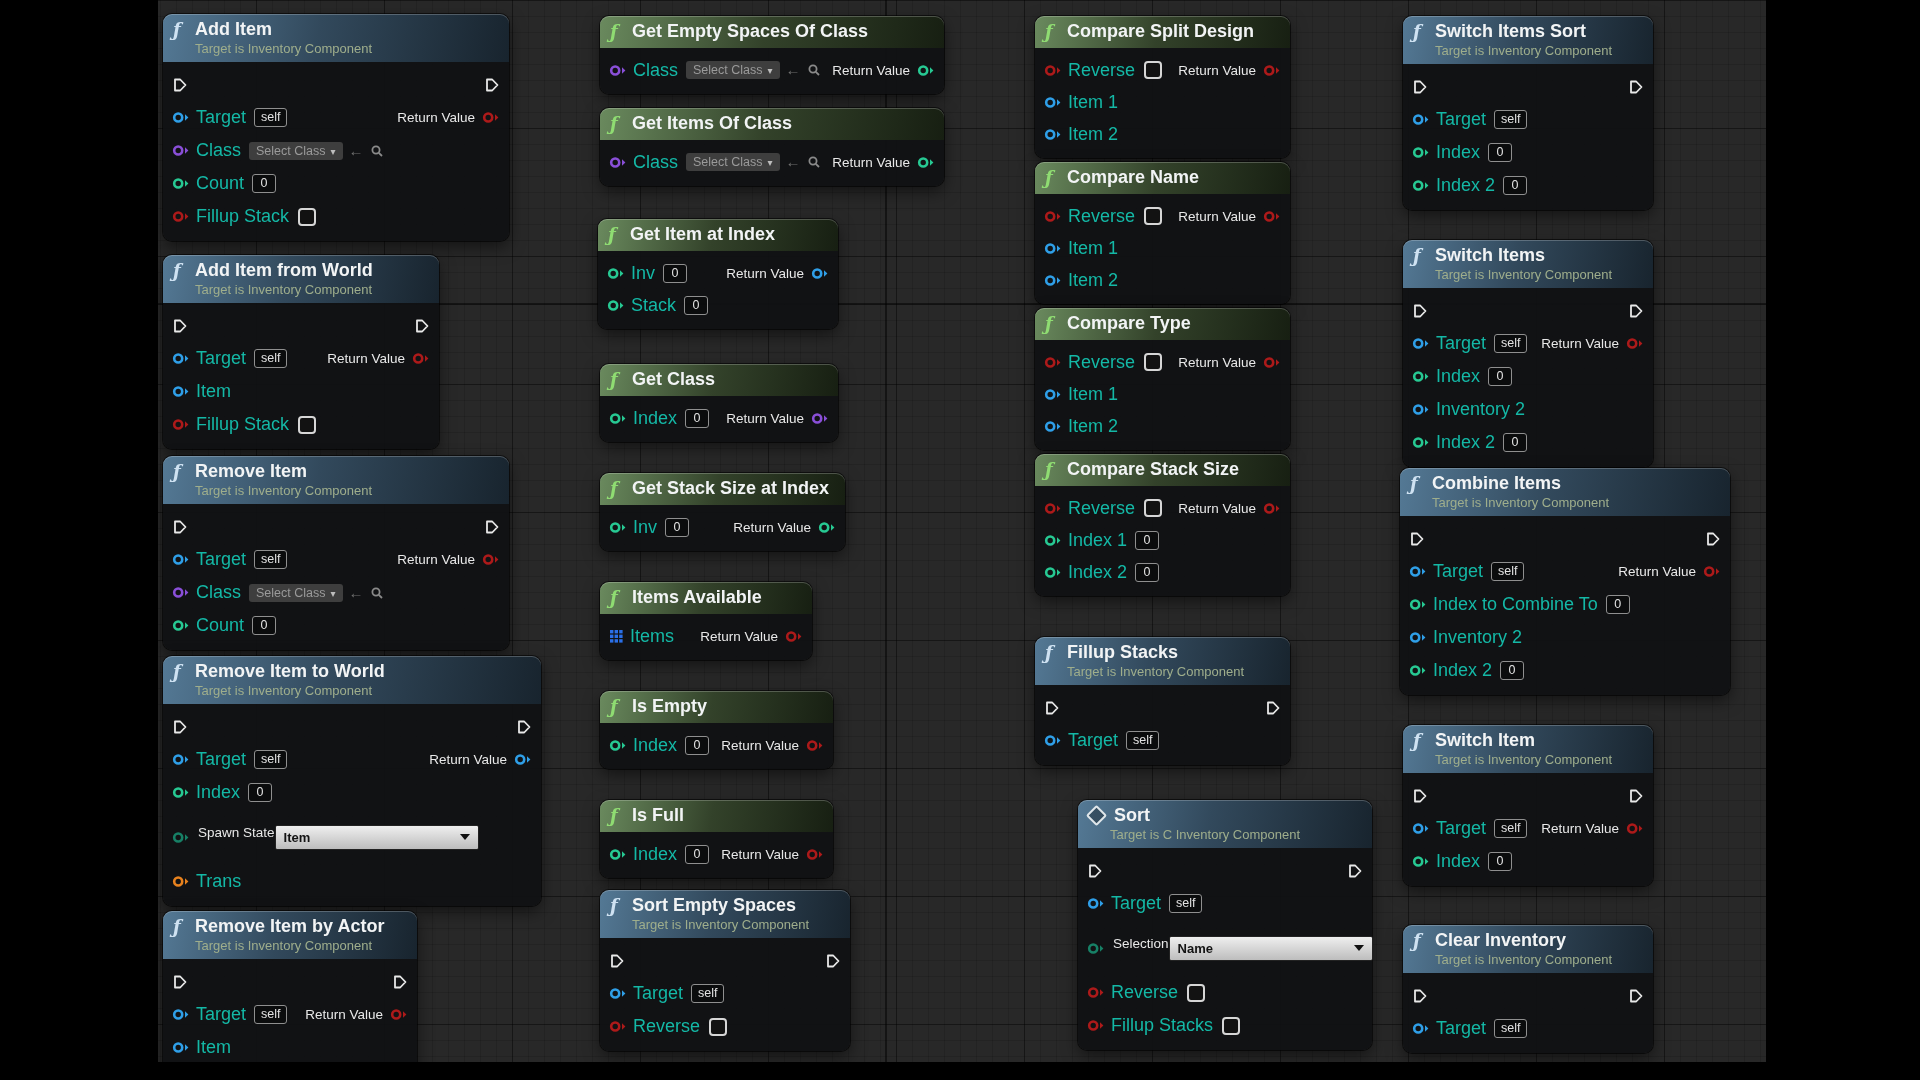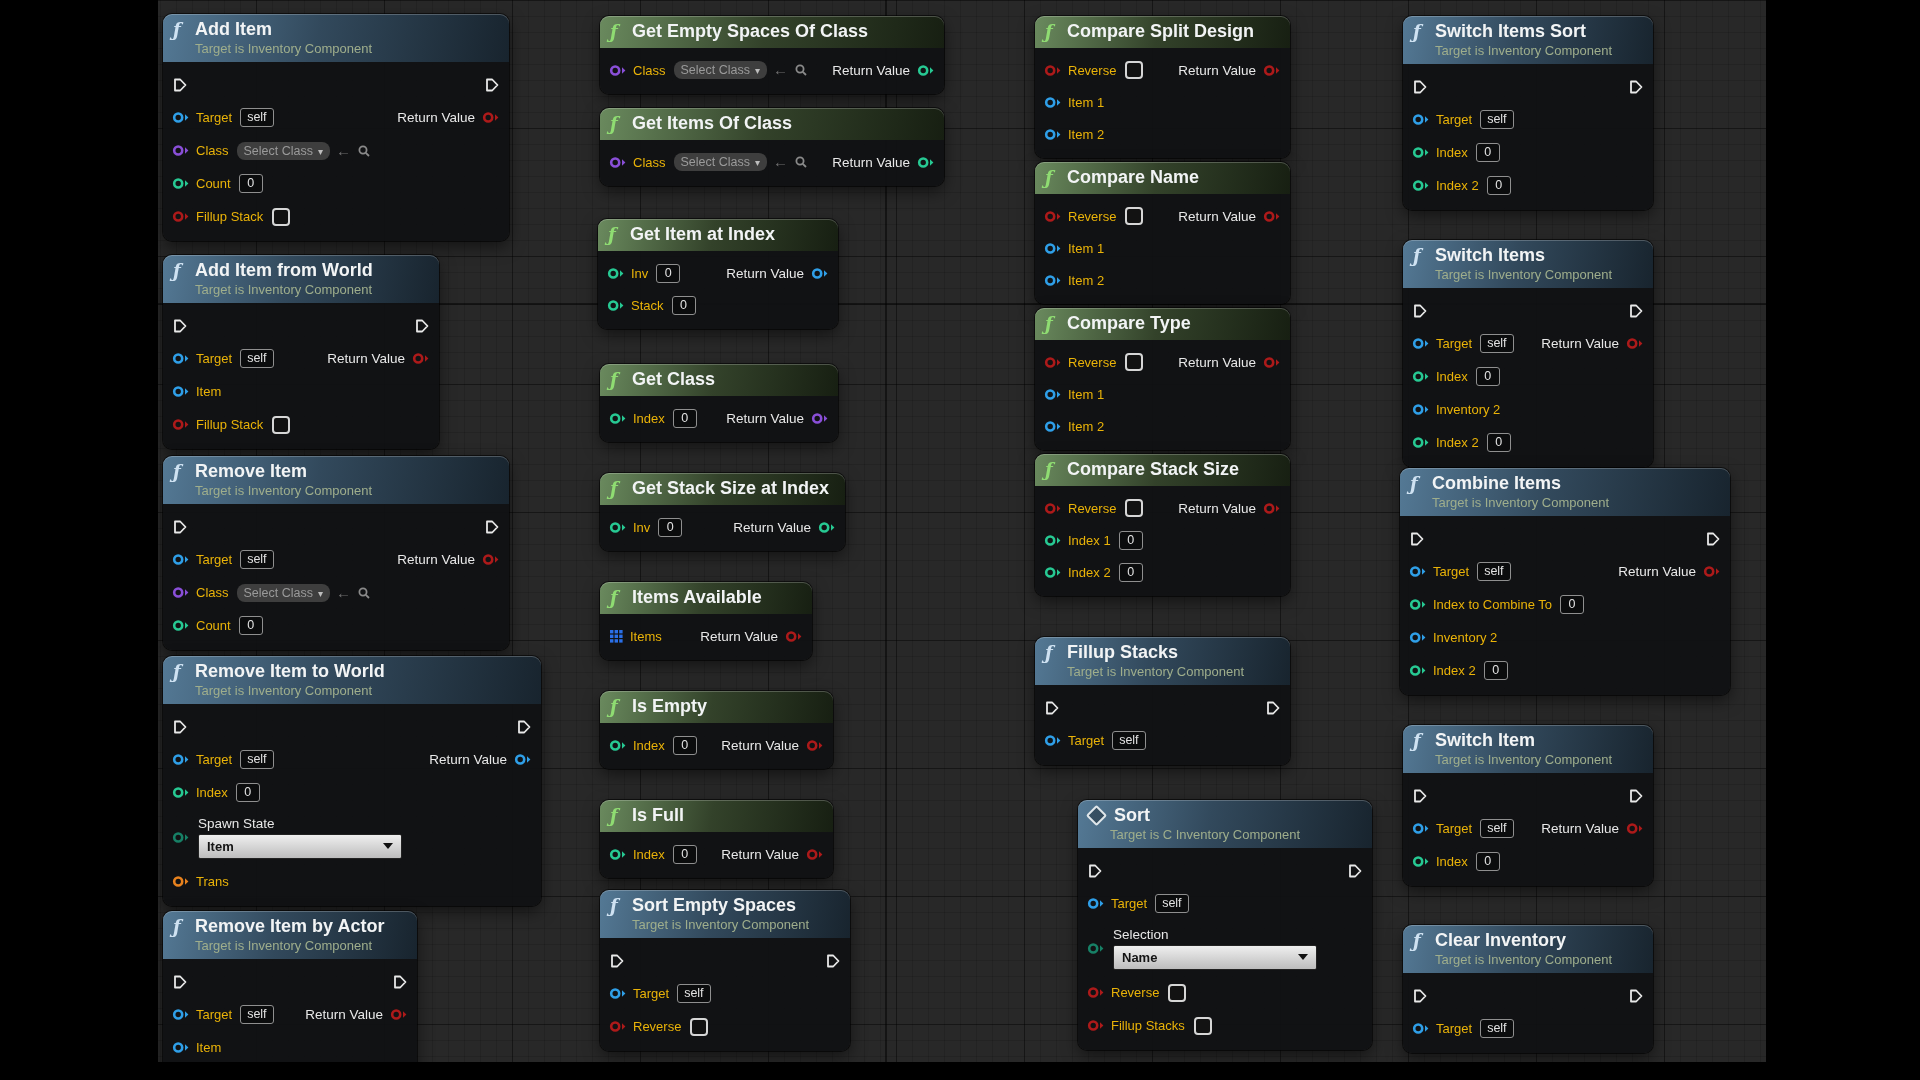--- a/index.html
+++ b/index.html
@@ -33,33 +33,33 @@
   .dia-icon{width:11px;height:11px;flex:0 0 11px;border:2px solid #dfe6ea;transform:rotate(45deg);
             border-radius:2px;background:rgba(0,0,0,.3);margin:0 2px 0 1px;}
   .ttl{color:#f2f4f5;font-size:18px;font-weight:bold;white-space:nowrap;}
   .sub{color:#9fae8c;font-size:13px;margin-left:22px;margin-top:1px;white-space:nowrap;}
   .body{padding:6px 0 8px 0;}
   .row{display:flex;align-items:center;height:33px;padding:0 9px;}
   .node.green .row{height:32px;}
   .row.tall{height:56px;}
   .pin{display:flex;align-items:center;flex:0 0 auto;}
   .pin svg{display:block;}
-  .plabel{color:#eab308;font-size:13px;margin-left:6px;white-space:nowrap;}
+  .plabel{color:#14b8a6;font-size:18px;margin-left:6px;white-space:nowrap;}
   .rgt{margin-left:auto;display:flex;align-items:center;gap:7px;}
   .rlabel{color:#e8e8e8;font-size:13.5px;white-space:nowrap;}
   .vbox{margin-left:8px;min-width:10px;text-align:center;border:1.5px solid #8f8f8f;border-radius:3px;
         background:rgba(0,0,0,.32);color:#e2e2e2;font-size:12.5px;padding:1px 6px;line-height:15px;}
   .chk{margin-left:9px;width:14px;height:14px;border:2.5px solid #d6d6d6;border-radius:4px;
        background:#121212;}
   .selcls{margin-left:8px;display:flex;align-items:center;gap:6px;}
-  .selcls .scbox{background:#3e3e3e;border-radius:8px;color:#9a9a9a;font-size:12.5px;
+  .selcls .scbox{background:#3e3e3e;border-radius:3px;color:#9a9a9a;font-size:12.5px;
                  padding:2px 7px;white-space:nowrap;}
   .selcls .scarrow{color:#bdbdbd;margin-left:5px;font-size:10px;}
   .selcls .use-arrow{color:#707070;font-size:15px;font-weight:bold;line-height:10px;}
-  .col{display:flex;flex-direction:column;margin-left:8px;}
+  .col{display:flex;flex-direction:row;margin-left:8px;}
   .col .clabel{color:#e8e8e8;font-size:13.5px;margin-bottom:3px;}
   .combo{width:186px;height:23px;border:1px solid #222;border-radius:2px;
          background:linear-gradient(#efefef,#bdbdbd);display:flex;align-items:center;
          padding:0 8px;color:#141414;font-size:13px;font-weight:bold;}
   .combo .tri{margin-left:auto;width:0;height:0;border-left:5px solid transparent;
               border-right:5px solid transparent;border-top:6px solid #111;}
 </style>
 </head>
 <body>
 

